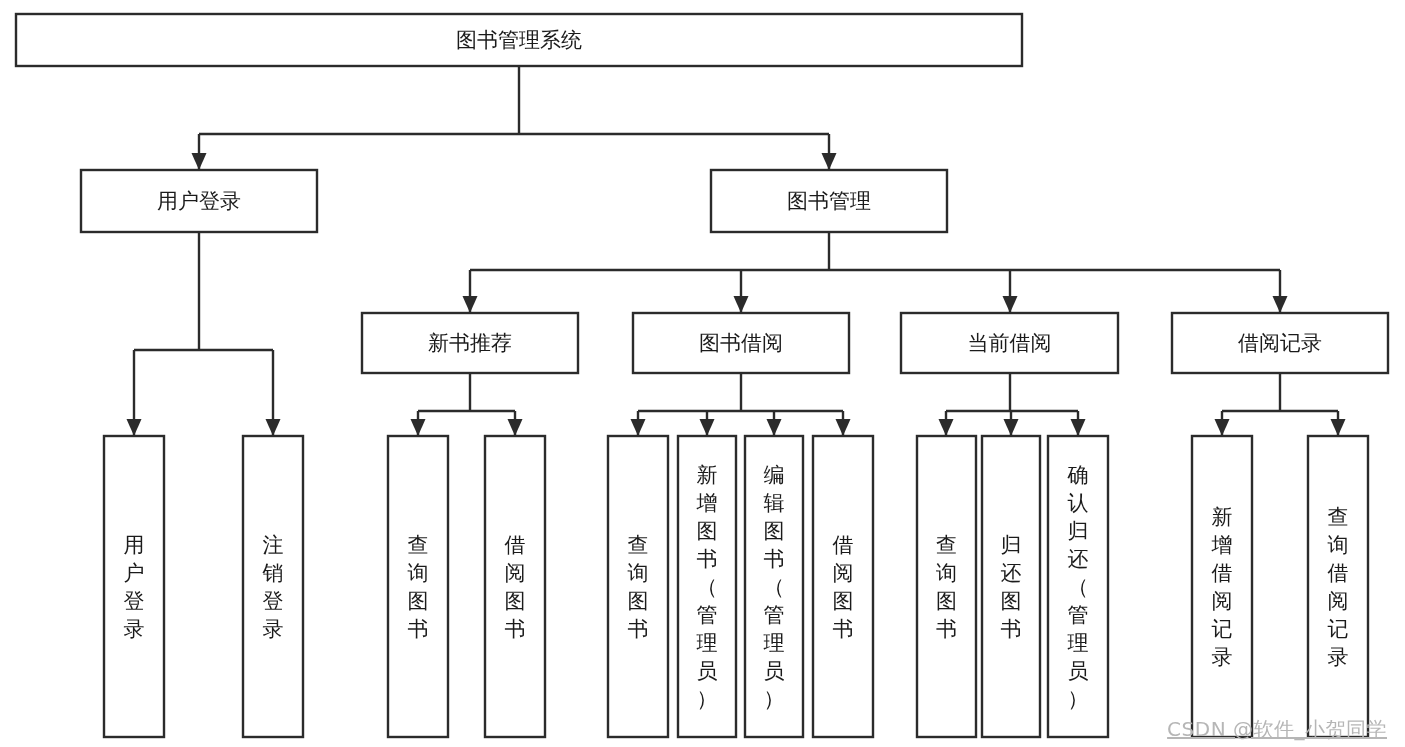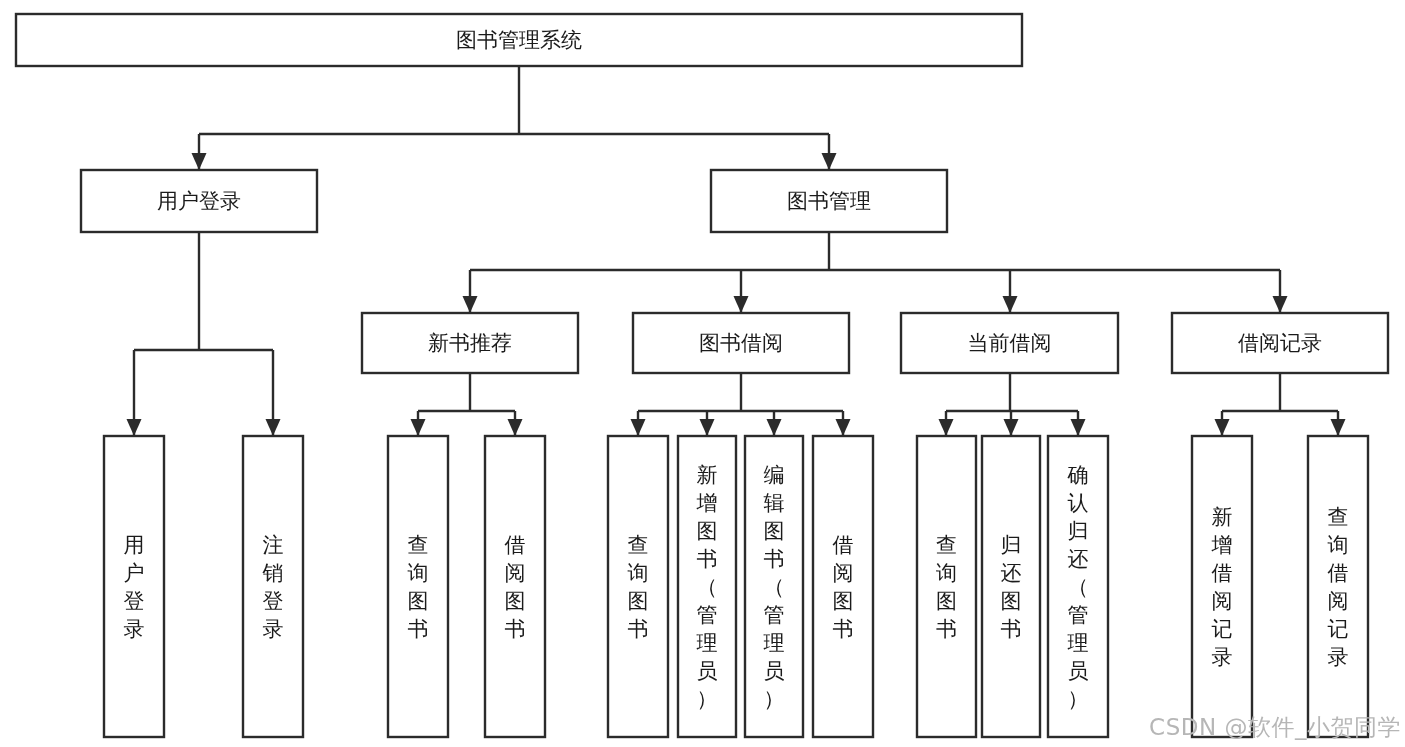--- a/index.html
+++ b/index.html
@@ -44,28 +44,29 @@
     stroke-width: 2.4;
     fill: none;
     stroke-linecap: butt;
   }
   .arrow-head {
     fill: #2b2b2b;
     stroke: none;
   }
   .watermark {
     position: absolute;
-    right: 4px;
+    right: 18px;
     bottom: 4px;
     font-family: "DejaVu Sans", "Liberation Sans", sans-serif;
-    font-size: 23px;
+    font-size: 20px;
     color: #b6b6b6;
     letter-spacing: 0.5px;
     white-space: nowrap;
     pointer-events: none;
+    text-decoration: underline;
   }
 </style>
 </head>
 <body>
 
 <div id="diagram-root">
   <svg id="diagram-svg" width="1405" height="747" viewBox="0 0 1405 747" xmlns="http://www.w3.org/2000/svg">
     <g id="connector-layer">
         <g>
           <line x1="519" y1="66" x2="519" y2="134" class="connector"></line>

